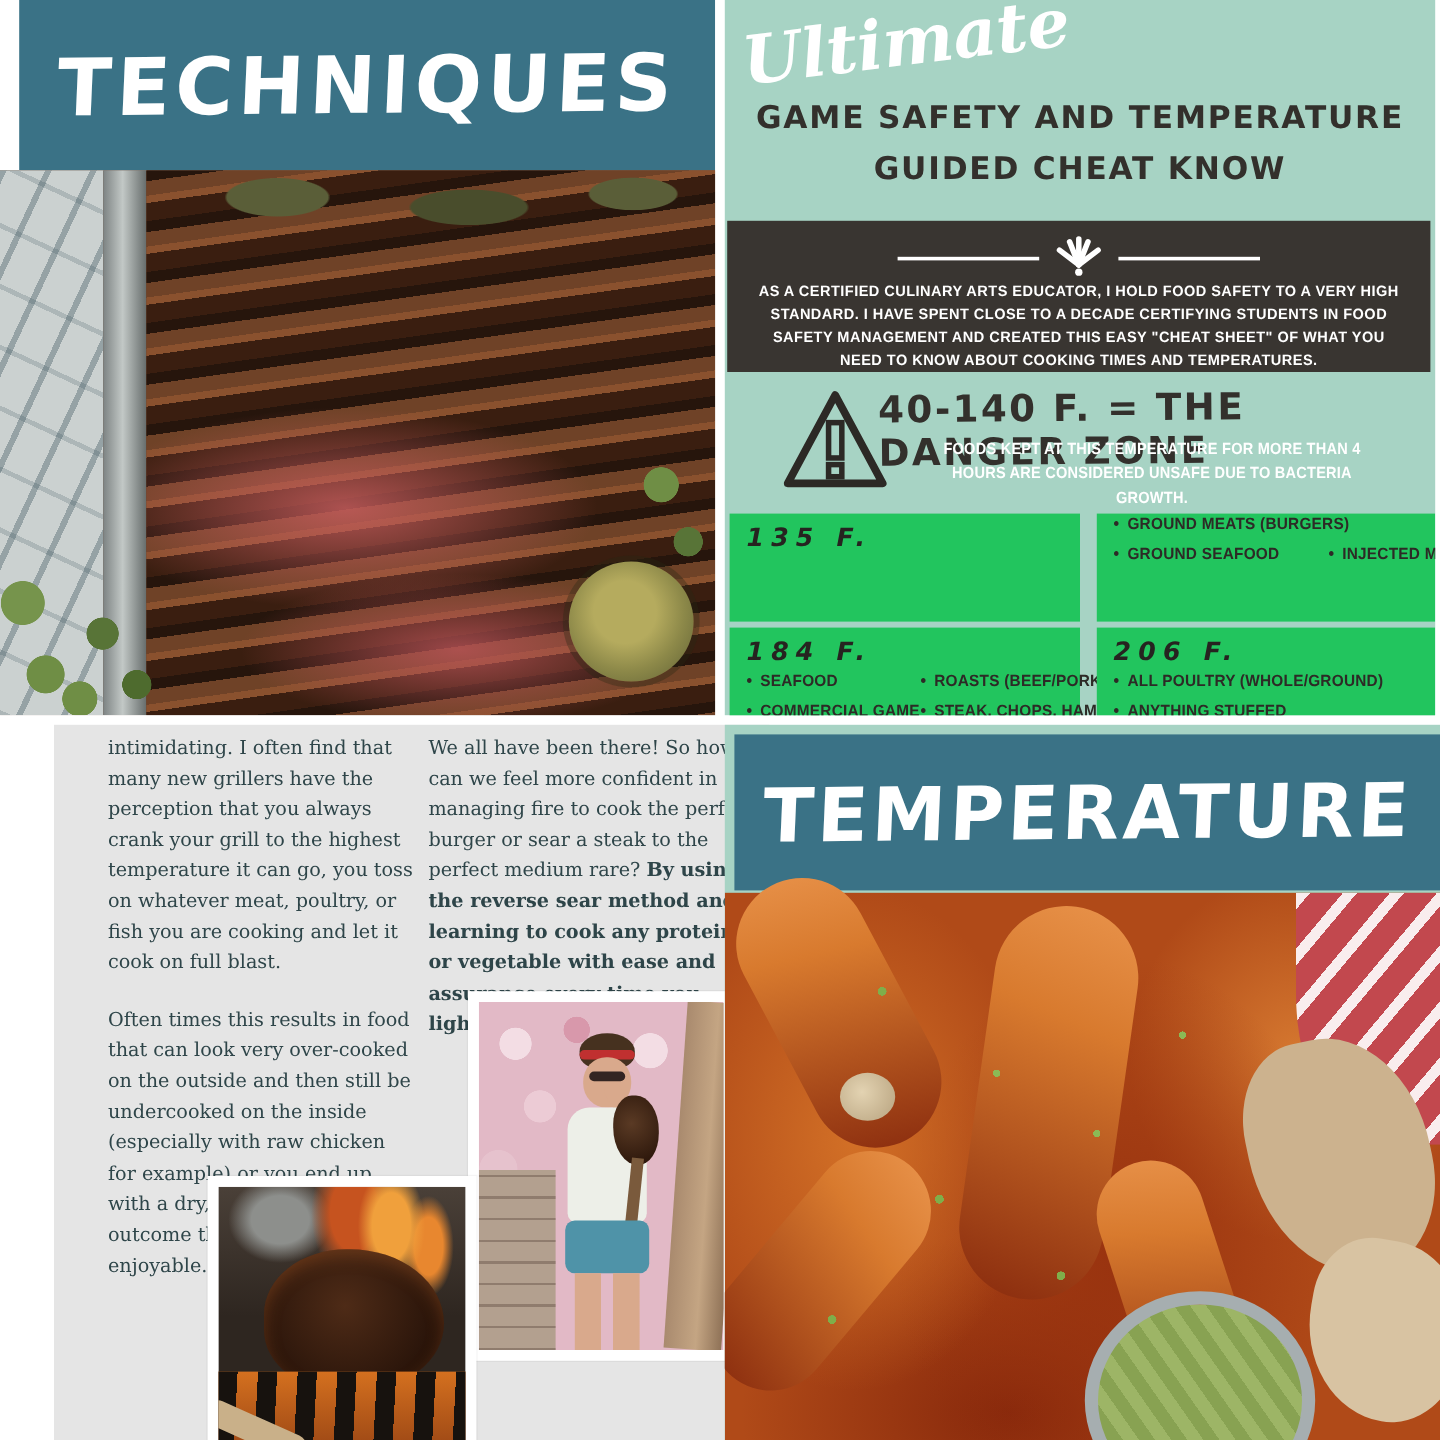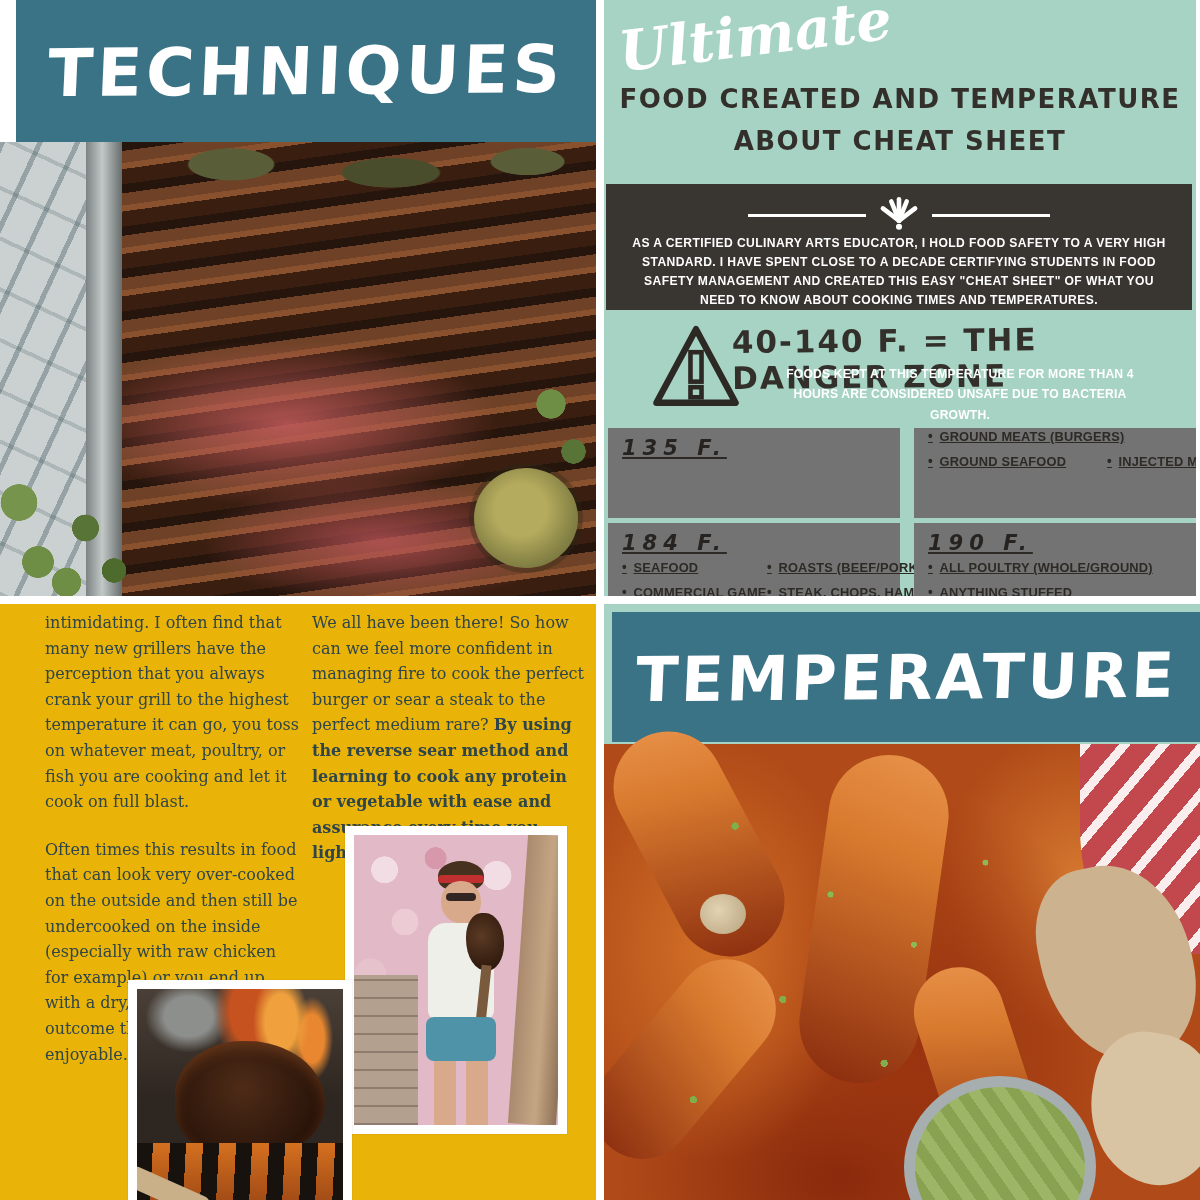--- a/index.html
+++ b/index.html
@@ -19,30 +19,30 @@
   .tr-title2{position:absolute;left:0;right:0;top:126px;text-align:center;font-size:26px;}
   .darkbox{position:absolute;left:2px;right:4px;top:184px;height:126px;background:#393531;}
   .orn-row{position:absolute;top:12px;left:0;right:0;display:flex;align-items:center;justify-content:center;gap:10px;}
   .orn-line{width:118px;height:3px;background:#ffffff;}
   .darktext{position:absolute;top:50px;left:16px;right:16px;text-align:center;color:#ffffff;
             font-weight:bold;font-size:12.5px;line-height:1.52;letter-spacing:.4px;transform:scaleX(.97);}
   .dz-tri{position:absolute;left:46px;top:322px;}
   .dz-head{position:absolute;left:128px;top:322px;font-size:31px;letter-spacing:2px;transform:rotate(-0.5deg);}
   .dz-sub{position:absolute;left:150px;right:30px;top:364px;text-align:center;color:#ffffff;
           font-weight:bold;font-size:13.5px;line-height:1.5;transform:scaleX(.9);letter-spacing:.2px;}
-  .card{position:absolute;background:#737373;color:#2d2a26;text-decoration:underline;}
+  .card{position:absolute;background:#22c55e;color:#2d2a26;}
   .card-temp{font-family:"DejaVu Sans",sans-serif;font-weight:800;font-style:italic;font-size:21px;
              letter-spacing:6px;padding:8px 0 4px 14px;color:#262320;}
   .ci{display:flex;align-items:baseline;gap:7px;font-weight:bold;font-size:13.5px;
       letter-spacing:.2px;transform:scaleX(.95);transform-origin:left;white-space:nowrap;}
   .blt::before{content:"•";font-size:14px;}
   .ci-grid{display:grid;row-gap:9px;padding-left:26px;}
   .ci-row{display:flex;gap:34px;padding-left:14px;margin-bottom:9px;}
   
-  #q-bl{background:#eab308;}
+  #q-bl{background:#e5e5e5;margin-left:45px;}
   .serifcol{position:absolute;color:#2e4549;font-family:"DejaVu Serif",serif;
             font-size:16px;line-height:1.6;}
   .serifcol p{margin:0 0 22px 0;}
   .b{font-weight:bold;}
   .frame{position:absolute;background:#ffffff;padding:9px;box-shadow:0 0 0 1px rgba(0,0,0,.04);}
   .frame>.ph{position:relative;width:100%;height:100%;overflow:hidden;}
   
   .ph-steak{position:absolute;background:#5d3f2b;}
   .towel{position:absolute;left:0;top:0;bottom:0;width:86px;background:#cbd1d0;
     background-image:repeating-linear-gradient(115deg,rgba(50,75,85,.35) 0 5px,transparent 5px 34px),
@@ -147,22 +147,22 @@
       <div class="meat"></div>
       <div class="charred"></div>
       <div class="greens1"></div>
       <div class="greens2"></div>
       <div class="lime"></div>
     </div>
   </div>
 
   <div class="quad" id="q-tr" style="left:604px;top:0;width:592px;height:596px;">
     <div class="script">Ultimate</div>
-    <div class="marker tr-title1">FOOD CREATED AND TEMPERATURE</div>
-    <div class="marker tr-title2">ABOUT CHEAT SHEET</div>
+    <div class="marker tr-title1">GAME SAFETY AND TEMPERATURE</div>
+    <div class="marker tr-title2">GUIDED CHEAT KNOW</div>
 
     <div class="darkbox">
       <div class="orn-row">
         <div class="orn-line"></div>
         <span>
           <svg width="46" height="34" viewBox="0 0 60 44">
             <g stroke="#ffffff" stroke-width="6" stroke-linecap="round">
               <line x1="30" y1="32" x2="9" y2="16"></line>
               <line x1="30" y1="32" x2="20" y2="7"></line>
               <line x1="30" y1="32" x2="30" y2="4"></line>
@@ -226,21 +226,21 @@
             <span>COMMERCIAL GAME</span>
           </div>
         <div class="ci">
             <span class="blt"></span>
             <span>STEAK, CHOPS, HAM</span>
           </div>
       </div>
     </div>
 
     <div class="card" style="left:310px;top:523px;width:282px;height:90px;">
-      <div class="card-temp">190 F.</div>
+      <div class="card-temp">206 F.</div>
       <div class="ci-row">
         <div class="ci">
             <span class="blt"></span>
             <span>ALL POULTRY (WHOLE/GROUND)</span>
           </div>
       </div>
       <div class="ci-row">
         <div class="ci">
             <span class="blt"></span>
             <span>ANYTHING STUFFED</span>

